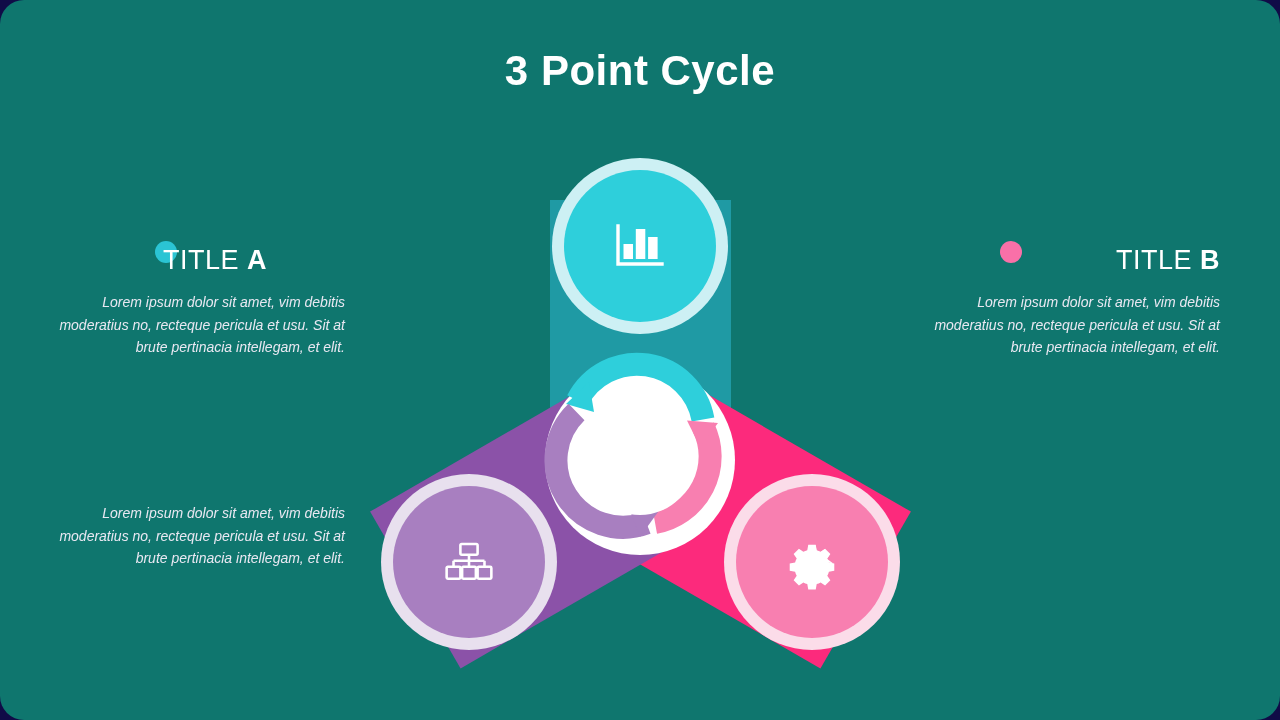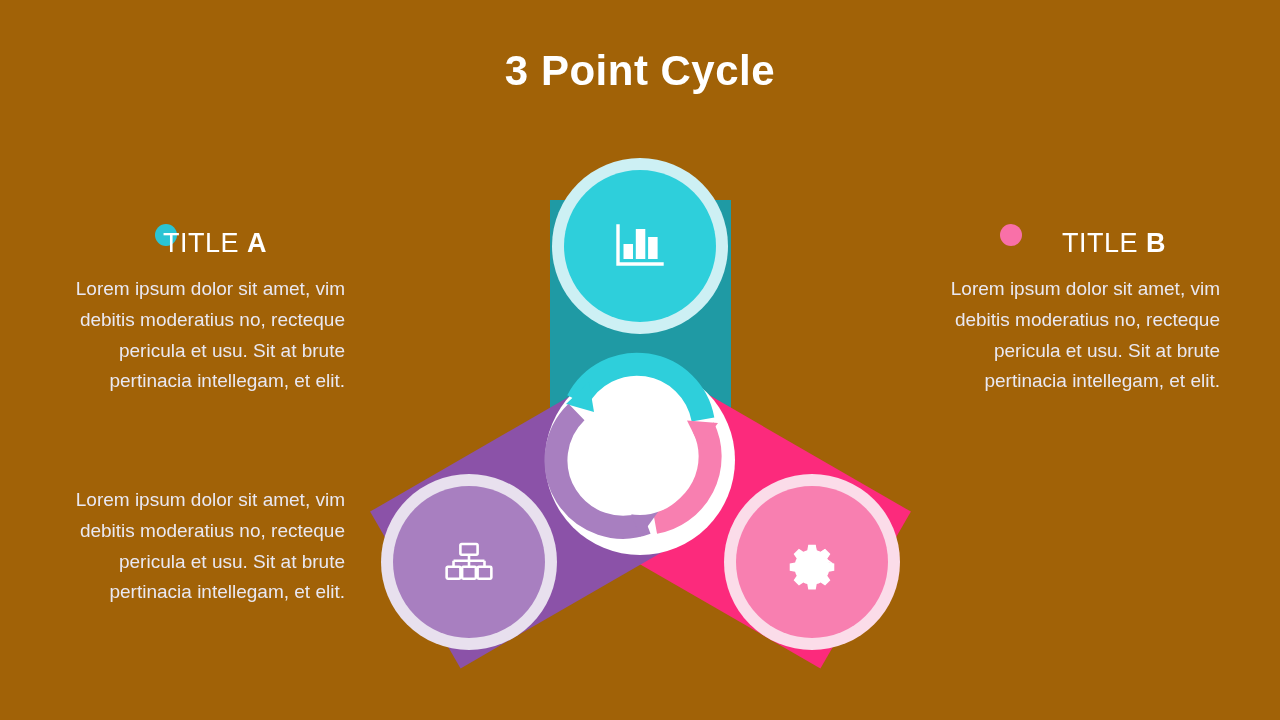--- a/index.html
+++ b/index.html
@@ -14,22 +14,23 @@
     background: #100b47;
     font-family: "Liberation Sans", sans-serif;
     position: relative;
   }
 
   .slide {
     position: absolute;
     inset: 0;
     width: 1280px;
     height: 720px;
-    background: #a16207;
+    background: #0f766e;
     overflow: hidden;
+    border-radius: 24px;
   }
 
   
   .deck-title {
     position: absolute;
     top: 48px;
     left: 0;
     width: 1280px;
     text-align: center;
     color: #ffffff;
@@ -47,34 +48,35 @@
     width: 1280px;
     height: 720px;
     pointer-events: none;
   }
   .graphic svg { display: block; }
 
   
   .block {
     position: absolute;
     width: 290px;
+    margin-top: 17px;
   }
   .block-a { left: 55px;   top: 222px; text-align: right; }
   .block-b { left: 930px;  top: 222px; text-align: right; }
   .block-c { left: 55px;   top: 475px; text-align: right; }
 
   .block-head {
     position: relative;
     height: 42px;
     display: flex;
     align-items: center;
   }
   .block-a .block-head,
   .block-c .block-head { justify-content: flex-start; padding-left: 108px; }
-  .block-b .block-head { justify-content: center; padding-left: 78px; }
+  .block-b .block-head { justify-content: flex-end; padding-left: 78px; }
 
   .head-dot {
     position: absolute;
     top: 2px;
     width: 22px;
     height: 22px;
     border-radius: 50%;
   }
   .block-a .head-dot { left: 100px; background: #2bc4d4; }
   .block-b .head-dot { left: 70px;  background: #f970a8; }
@@ -87,23 +89,24 @@
     font-size: 27px;
     font-weight: 300;
     letter-spacing: 0.5px;
     white-space: nowrap;
   }
   .head-text b { font-weight: bold; }
 
   .block-body {
     margin-top: 10px;
     color: #e9e8f2;
-    font-size: 19px;
+    font-size: 14px;
     line-height: 1.62;
     text-align: right;
+    font-style: italic;
   }
 </style>
 </head>
 <body>
 
 <div class="slide">
 
   <h1 class="deck-title">3 Point Cycle</h1>
 
   <div class="graphic">

